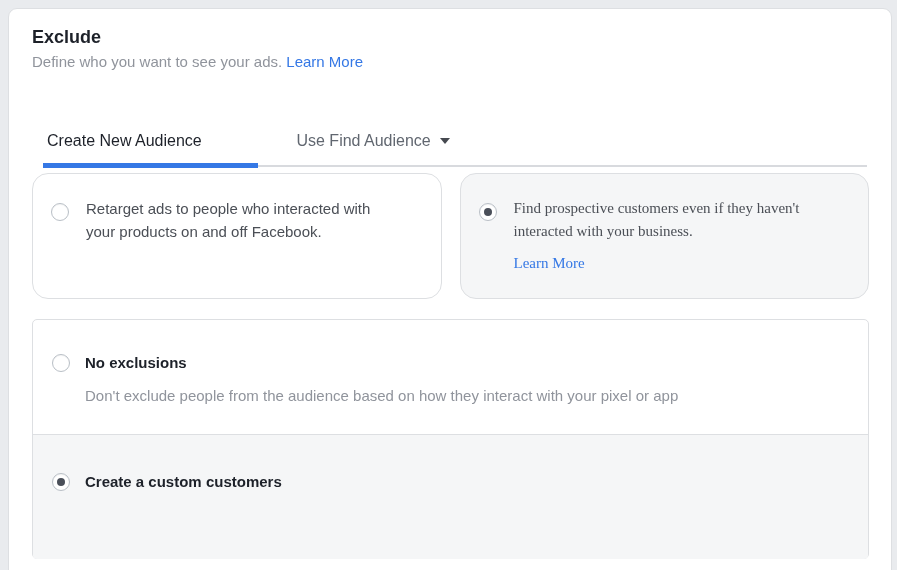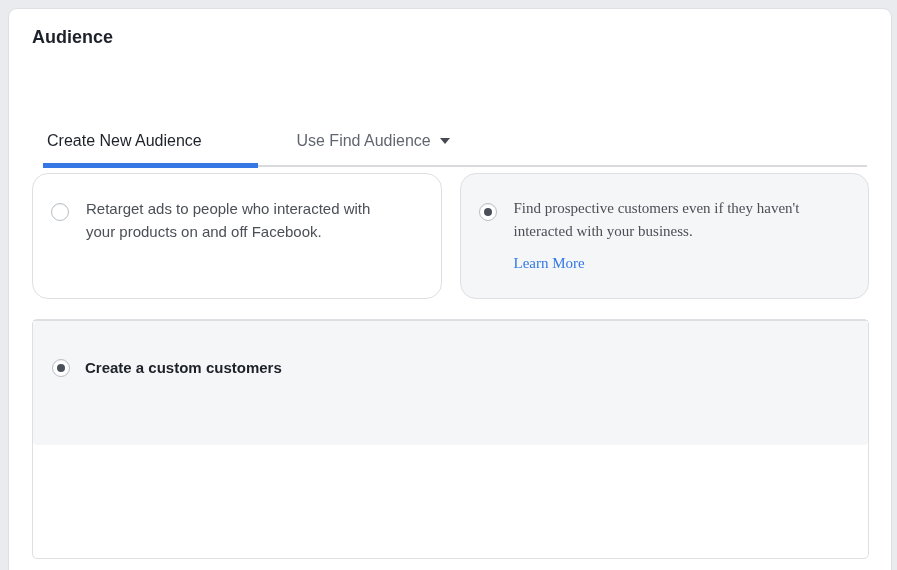--- a/index.html
+++ b/index.html
@@ -91,22 +91,25 @@
     color:var(--text-muted,#90949c);
   }
   .row1 .excl-desc{top:66px;}
   .row2 .excl-desc{top:70px;}
 </style>
 </head>
 <body>
 
 <div class="card">
 
-  <h1 class="page-title">Audience</h1>
+  <h1 class="page-title">Exclude</h1>
 
+  <p class="page-subtitle"><span>Define who you want to see your ads.</span>
+    <a class="link">Learn More</a>
+  </p>
 
   <div class="tabs">
     <div class="tab active">
       <span>Create New Audience</span>
     </div>
     <div class="tab">
       <span>Use Find Audience</span><span class="caret"></span>
     </div>
   </div>
 
@@ -116,19 +119,24 @@
       <div class="option-text">Retarget ads to people who interacted with your products on and off Facebook.</div>
     </div>
     <div class="option-card selected">
       <span class="radio selected"></span>
       <div class="option-text">Find prospective customers even if they haven't interacted with your business.</div>
       <a class="link card-link">Learn More</a>
     </div>
   </div>
 
   <div class="exclusion-box">
+    <div class="excl-row row1">
+      <span class="radio"></span>
+      <div class="excl-title">No exclusions</div>
+      <div class="excl-desc">Don't exclude people from the audience based on how they interact with your pixel or app</div>
+    </div>
     <div class="excl-row row2 selected">
       <span class="radio selected"></span>
       <div class="excl-title">Create a custom customers</div>
     </div>
   </div>
 
 </div>
 
 </body></html>

